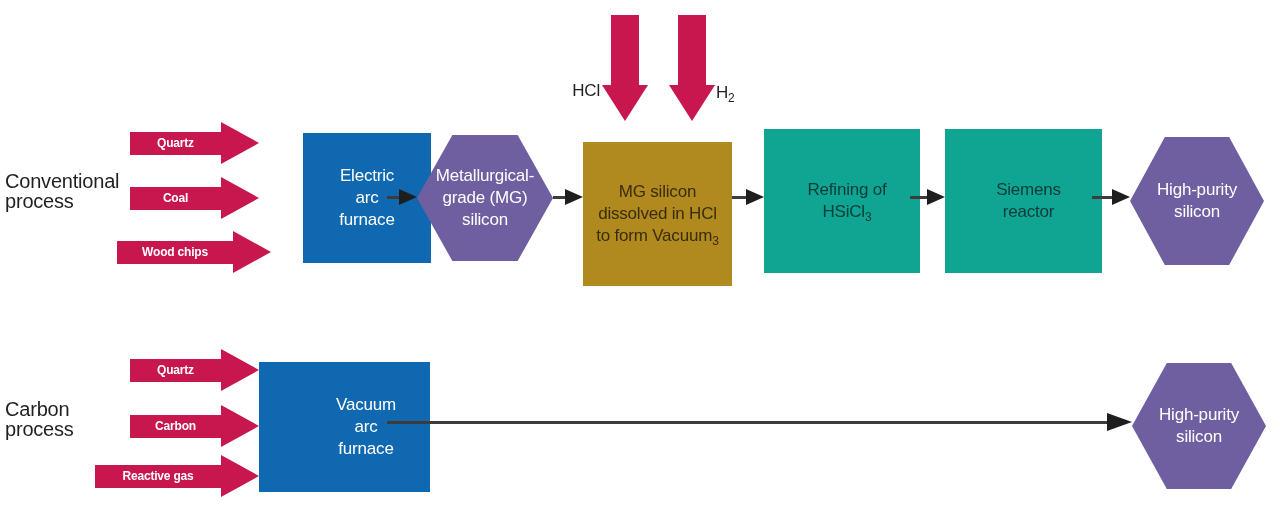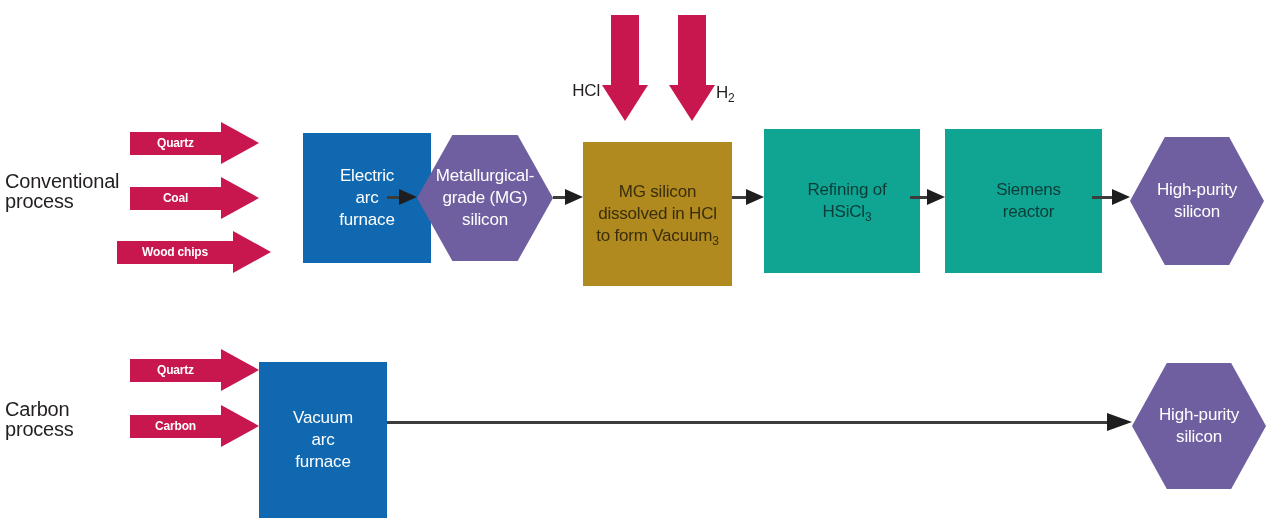--- a/index.html
+++ b/index.html
@@ -169,22 +169,26 @@
   </div>
 
   <div class="input-arrow" style="left:130px;top:349px;width:129px;">
     <div class="ia-body">Quartz</div>
     <div class="ia-head"></div>
   </div>
   <div class="input-arrow" style="left:130px;top:405px;width:129px;">
     <div class="ia-body">Carbon</div>
     <div class="ia-head"></div>
   </div>
-
-  <div class="pbox blue" style="left:259px;top:362px;width:128px;height:156px;">
+  <div class="input-arrow" style="left:95px;top:455px;width:164px;">
+    <div class="ia-body">Reactive gas</div>
+    <div class="ia-head"></div>
+  </div>
+
+  <div class="pbox blue" style="left:259px;top:362px;width:128px;height:130px;padding-left:43px;">
     <div>Vacuum</div>
     <div>arc</div>
     <div>furnace</div>
   </div>
 
   <div class="connector long" style="left:387px;top:413px;width:745px;">
     <div class="c-line"></div>
     <div class="c-head"></div>
   </div>
 

